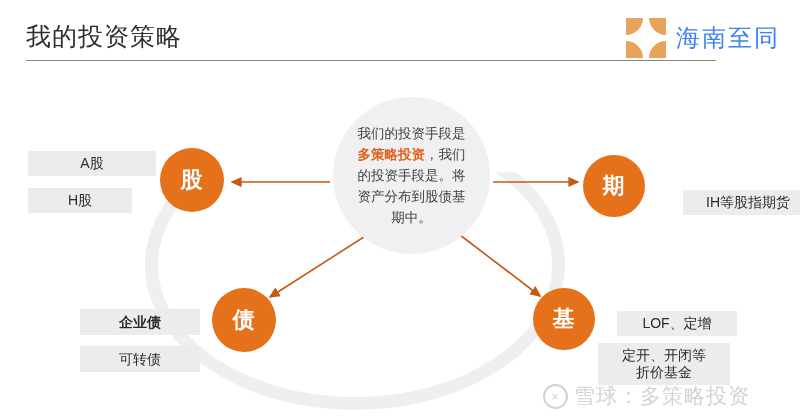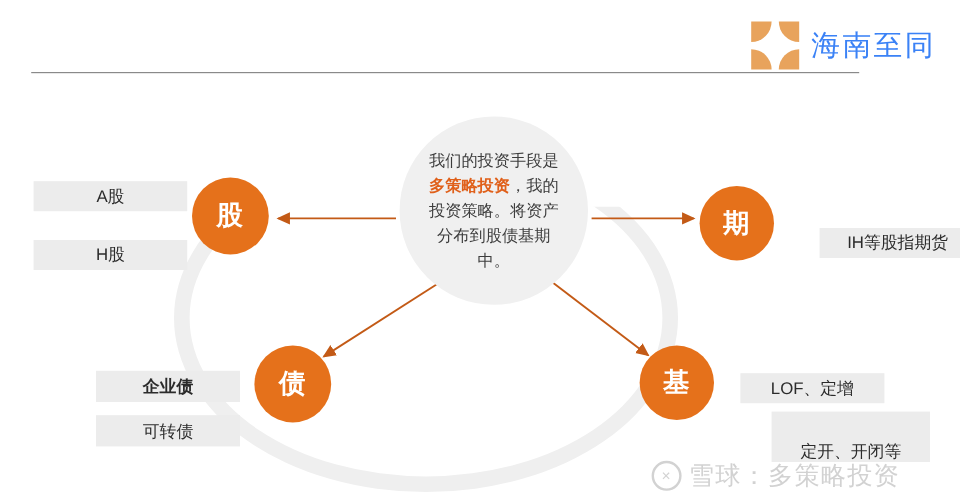--- a/index.html
+++ b/index.html
@@ -78,27 +78,27 @@
   .node-ji{left:533px;top:288px;width:62px;height:62px;}
 
   
   .chip{
     position:absolute;background:#ECECEC;color:#2b2b2b;
     display:flex;align-items:center;justify-content:center;
     text-align:center;font-size:14px;line-height:17px;
     font-family:"Liberation Sans","DejaVu Sans",sans-serif;
   }
   .chip-a   {left:28px; top:151px; width:128px;height:25px;}
-  .chip-h   {left:28px; top:200px; width:128px;height:25px;}
+  .chip-h   {left:28px; top:188px; width:104px;height:25px;}
   .chip-ic  {left:665px;top:153px; width:128px;height:25px;}
   .chip-ih  {left:683px;top:190px; width:130px;height:25px;}
   .chip-qyz {left:80px; top:309px; width:120px;height:26px;font-weight:bold;}
   .chip-kzz {left:80px; top:346px; width:120px;height:26px;}
   .chip-lof {left:617px;top:311px; width:120px;height:25px;}
-  .chip-zk  {left:643px;top:343px; width:132px;height:42px;align-items:flex-end;}
+  .chip-zk  {left:598px;top:343px; width:132px;height:42px;}
 
   
   .arrows{position:absolute;left:0;top:0;width:800px;height:416px;pointer-events:none;}
 
   
   .watermark{
     position:absolute;left:543px;top:382px;
     display:flex;align-items:center;gap:6px;
     color:#d2d2d2;font-size:21px;letter-spacing:1px;white-space:nowrap;
     font-family:"Liberation Sans","DejaVu Sans",sans-serif;
@@ -108,20 +108,21 @@
     border:2px solid #d2d2d2;
     display:flex;align-items:center;justify-content:center;
     font-size:13px;line-height:1;color:#d2d2d2;
   }
 </style>
 </head>
 <body>
 
 <div id="slide">
 
+  <div class="page-title">我的投资策略</div>
   <div class="title-rule"></div>
 
   <div class="brand">
     <div class="brand-mark">
       <span class="q q1"></span>
         <span class="q q2"></span>
       <span class="q q3"></span>
         <span class="q q4"></span>
     </div>
     <div class="brand-name">海南至同</div>
@@ -136,41 +137,42 @@
       </marker>
     </defs>
     <line x1="330" y1="182" x2="232" y2="182" stroke="#C35A16" stroke-width="1.6" marker-end="url(#ah)"></line>
     <line x1="493" y1="182" x2="578" y2="182" stroke="#C35A16" stroke-width="1.6" marker-end="url(#ah)"></line>
     <line x1="367" y1="235" x2="270" y2="297" stroke="#C35A16" stroke-width="1.6" marker-end="url(#ah)"></line>
     <line x1="460" y1="235" x2="540" y2="296" stroke="#C35A16" stroke-width="1.6" marker-end="url(#ah)"></line>
   </svg>
 
   <div class="hub">
     <div class="hub-text">
-      <span>我们的投资手段是</span><span class="hl">多策略投资</span><span>，我的投资策略。将资产分布到股债基期中。</span>
+      <span>我们的投资手段是</span><span class="hl">多策略投资</span><span>，我们的投资手段是。将资产分布到股债基期中。</span>
     </div>
   </div>
 
   <div class="node node-gu">股</div>
   <div class="node node-qi">期</div>
   <div class="node node-zhai">债</div>
   <div class="node node-ji">基</div>
 
   <div class="chip chip-a">A股</div>
   <div class="chip chip-h">H股</div>
 
   <div class="chip chip-ih">IH等股指期货</div>
 
   <div class="chip chip-qyz">企业债</div>
   <div class="chip chip-kzz">可转债</div>
 
   <div class="chip chip-lof">LOF、定增</div>
   <div class="chip chip-zk">
     <div>
       <div>定开、开闭等</div>
+      <div>折价基金</div>
     </div>
   </div>
 
   <div class="watermark">
     <span class="wm-logo">×</span>
     <span>雪球：多策略投资</span>
   </div>
 
 </div>
 

